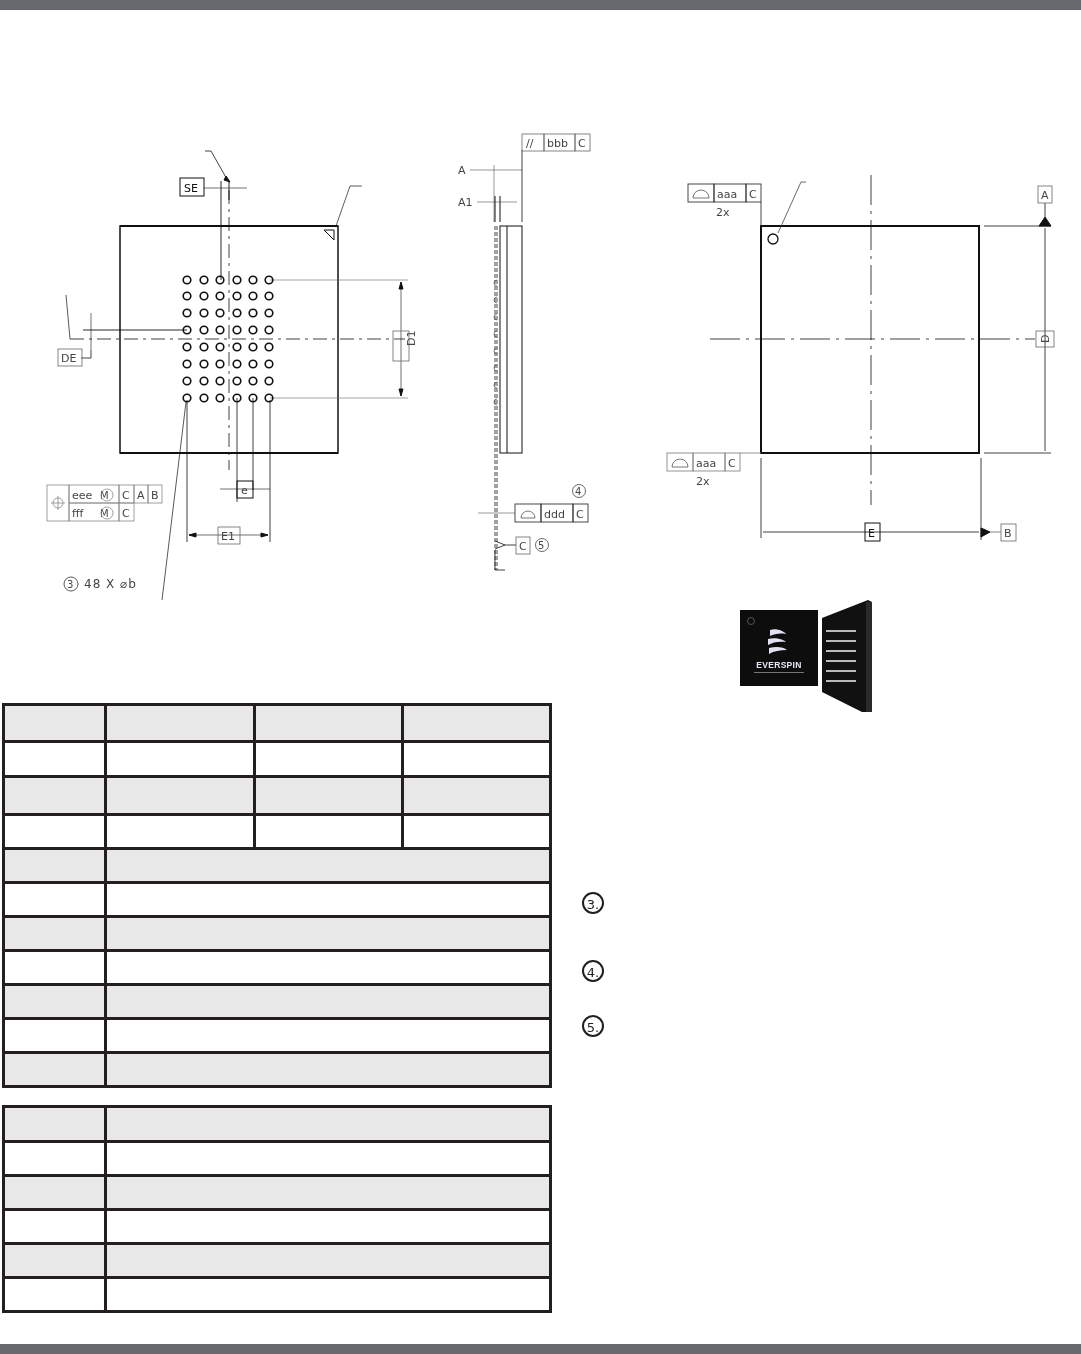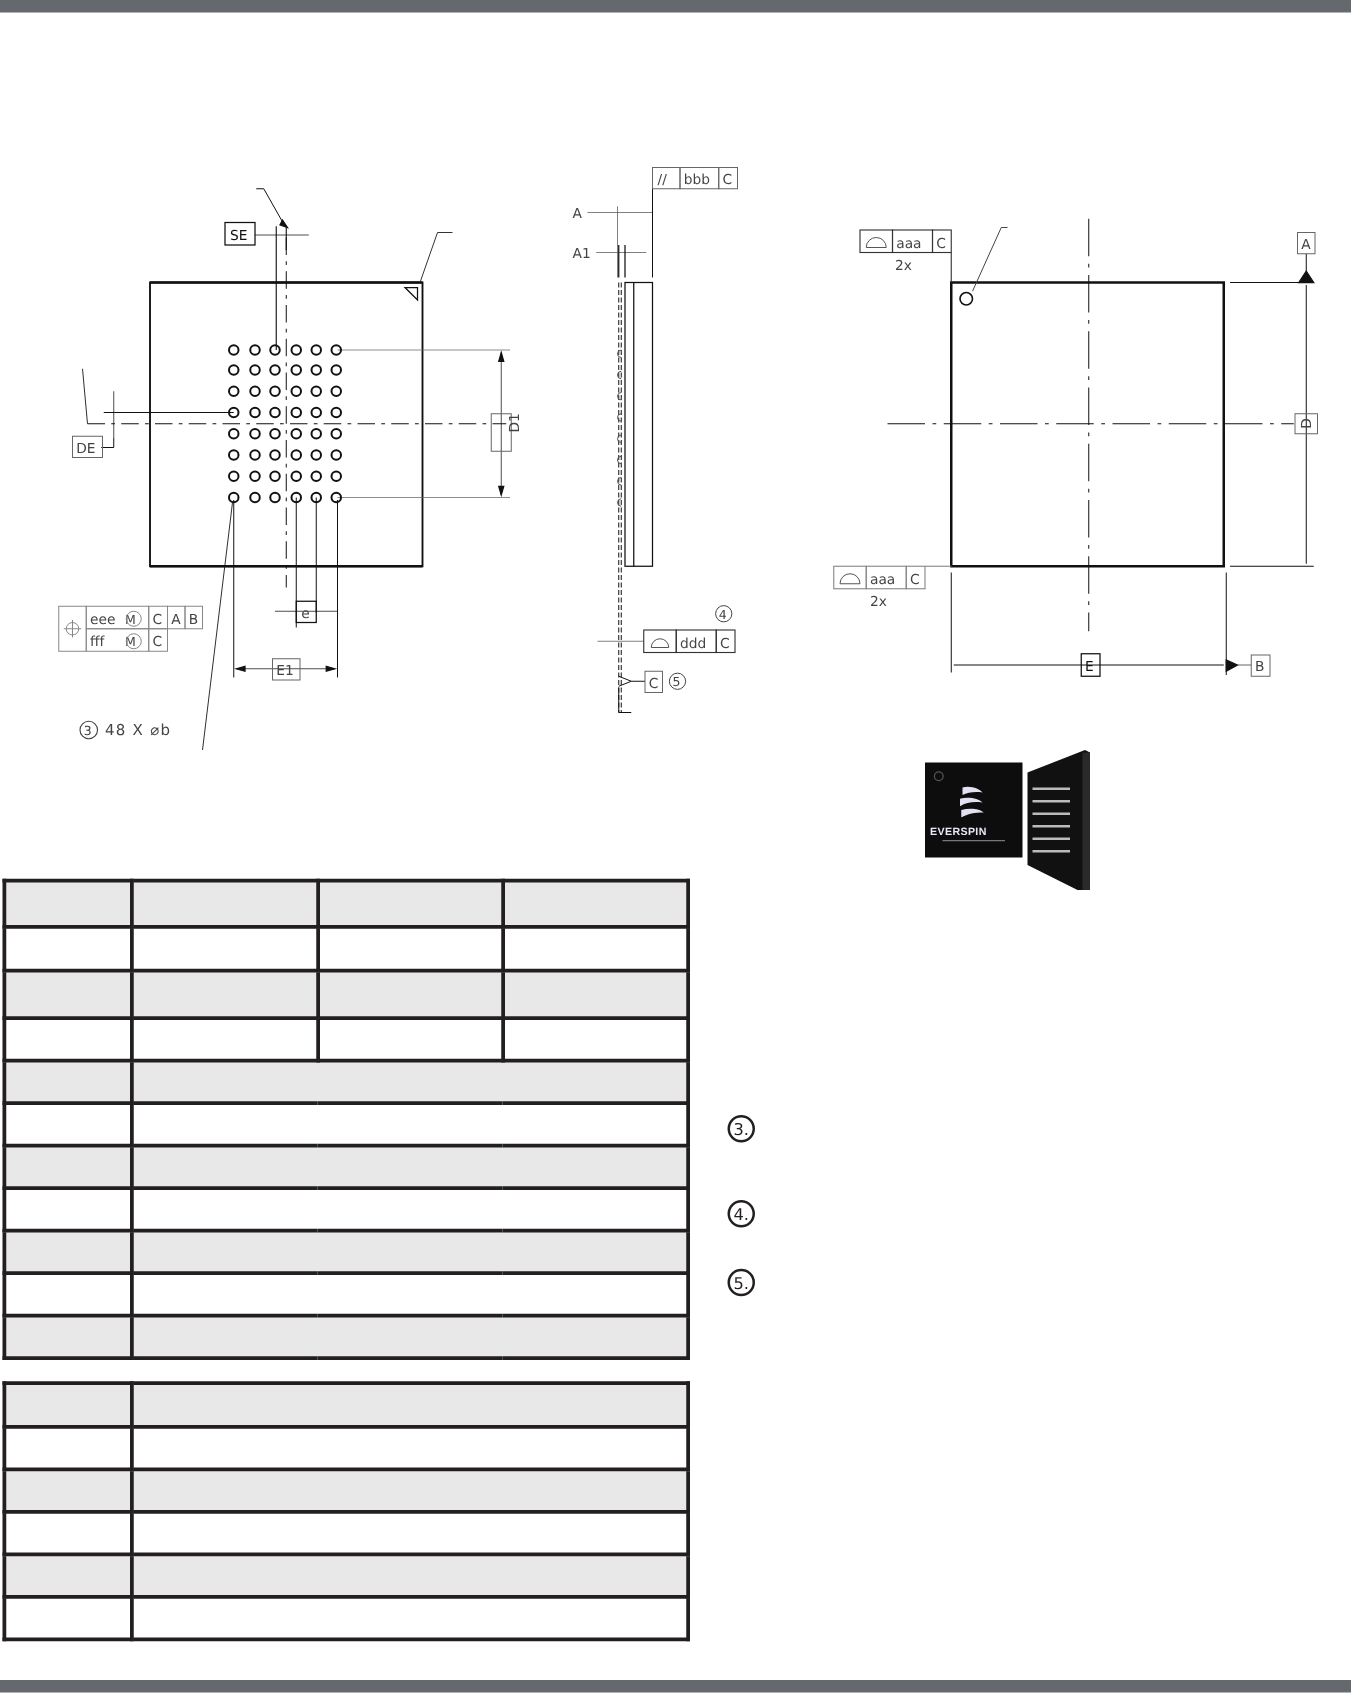--- a/index.html
+++ b/index.html
@@ -10,21 +10,21 @@
   svg.drawing { position:absolute; left:0; top:0; }
   .dwg-text { font-family:"DejaVu Sans", sans-serif; font-size:11px; fill:#444; }
   .tbl { position:absolute; left:2px; border-collapse:collapse; }
   .tbl td { border:3px solid #231f20; padding:0; }
   .tbl tr.shade td { background:#e8e8e8; }
   .tbl tr.plain td { background:#ffffff; }
   .photo { position:absolute; left:740px; top:598px; width:136px; height:116px; }
   .chip-front { position:absolute; left:0; top:12px; width:78px; height:76px; background:#0d0d0d; }
   .chip-front .pin1 { position:absolute; left:7px; top:7px; width:6px; height:6px; border:1px solid #555; border-radius:50%; }
   .chip-front .logo-mark { position:absolute; left:26px; top:18px; width:22px; height:26px; }
-  .chip-front .brand { position:absolute; left:4px; top:50px; width:70px; text-align:left; color:#e8e6f5; font-size:8.5px; font-weight:bold; letter-spacing:0.3px; font-family:"Liberation Sans", sans-serif; }
+  .chip-front .brand { position:absolute; left:4px; top:50px; width:70px; text-align:center; color:#e8e6f5; font-size:8.5px; font-weight:bold; letter-spacing:0.3px; font-family:"Liberation Sans", sans-serif; }
   .chip-front .tagline { position:absolute; left:14px; top:62px; width:50px; height:1px; background:#777; }
   .chip-side { position:absolute; left:80px; top:2px; width:54px; height:112px; }
   .note-marker { position:absolute; left:582px; width:22px; height:22px; border:2px solid #231f20; border-radius:50%; font-size:13px; line-height:22px; text-align:center; color:#231f20; font-family:"DejaVu Sans", sans-serif; box-sizing:border-box; }
 </style>
 </head>
 <body>
 
 <div class="bar top"></div>
 
 <svg class="drawing" width="1081" height="700" viewBox="0 0 1081 700">

